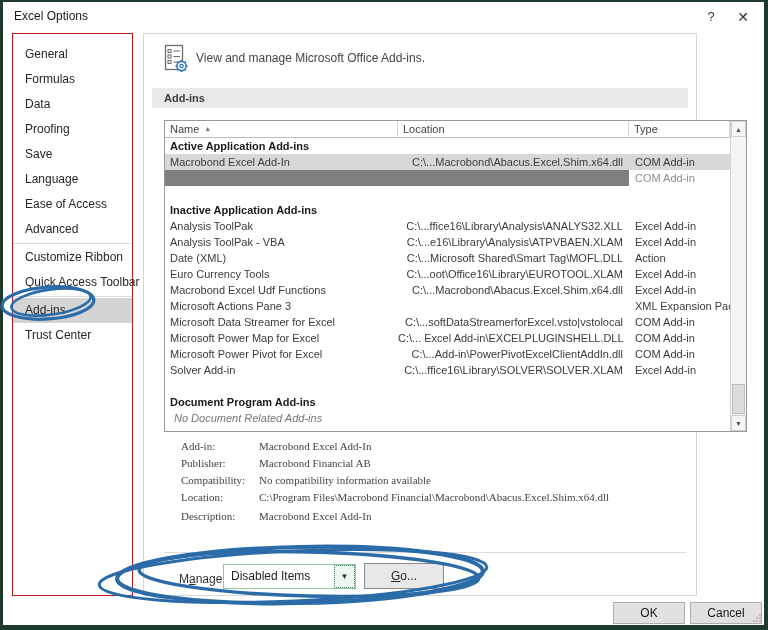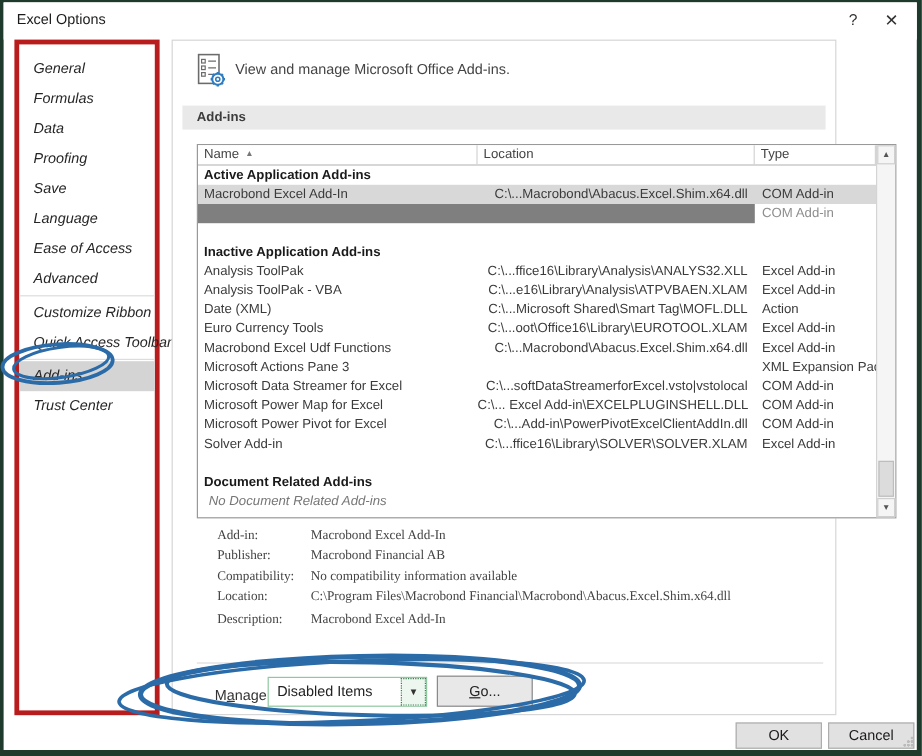--- a/index.html
+++ b/index.html
@@ -10,21 +10,21 @@
   .dialog { position:absolute; left:3px; top:2px; right:4px; bottom:5px; background:#ffffff; }
 
   
   .titlebar { position:absolute; left:0; top:0; right:0; height:31px; background:#fff; }
   .title { position:absolute; left:11px; top:7px; font-size:12px; color:#1a1a1a; }
   .cap-btn { position:absolute; top:5px; width:26px; height:20px; text-align:center; font-size:13px; color:#333; line-height:20px; cursor:default; }
   .help-btn { right:40px; }
   .close-btn { right:8px; font-size:14px; }
 
   
-  .sidebar { position:absolute; left:9px; top:31px; width:121px; height:563px; border:4px solid #b91c1c; background:#fff; padding-top:8px;font-style:italic; }
+  .sidebar { position:absolute; left:9px; top:31px; width:121px; height:563px; border:1px solid #b91c1c; background:#fff; padding-top:8px; }
   .side-item { height:25px; line-height:25px; padding-left:12px; font-size:12px; color:#262626; white-space:nowrap; }
   .side-item.sel { background:#d4d4d4; }
   .side-sep { height:1px; background:#dcdcdc; margin:1px 0; }
 
   
   .main { position:absolute; left:140px; top:31px; width:554px; height:563px; border:1px solid #d6d6d6; background:#fff; }
   .hdr-icon { position:absolute; left:20px; top:10px; }
   .hdr-text { position:absolute; left:52px; top:17px; font-size:12px; color:#444; }
   .secbar { position:absolute; left:8px; right:8px; top:54px; height:20px; background:#e9e9e9; line-height:20px; padding-left:12px; font-size:11px; font-weight:bold; color:#3c3c3c; }
 
@@ -209,21 +209,21 @@
               <div class="cell loc">C:\...Add-in\PowerPivotExcelClientAddIn.dll</div>
               <div class="cell type">COM Add-in</div>
             </div>
             <div class="trow row">
               <div class="cell name">Solver Add-in</div>
               <div class="cell loc">C:\...ffice16\Library\SOLVER\SOLVER.XLAM</div>
               <div class="cell type">Excel Add-in</div>
             </div>
             <div class="trow blank"></div>
             <div class="trow group">
-              <div class="cell full">Document Related Add-ins</div>
+              <div class="cell full">Document Program Add-ins</div>
             </div>
             <div class="trow note">
               <div class="cell full">No Document Related Add-ins</div>
             </div>
           </div>
         <div class="vscroll">
           <div class="sbtn up">▲</div>
           <div class="sthumb"></div>
           <div class="sbtn down">▼</div>
         </div>

